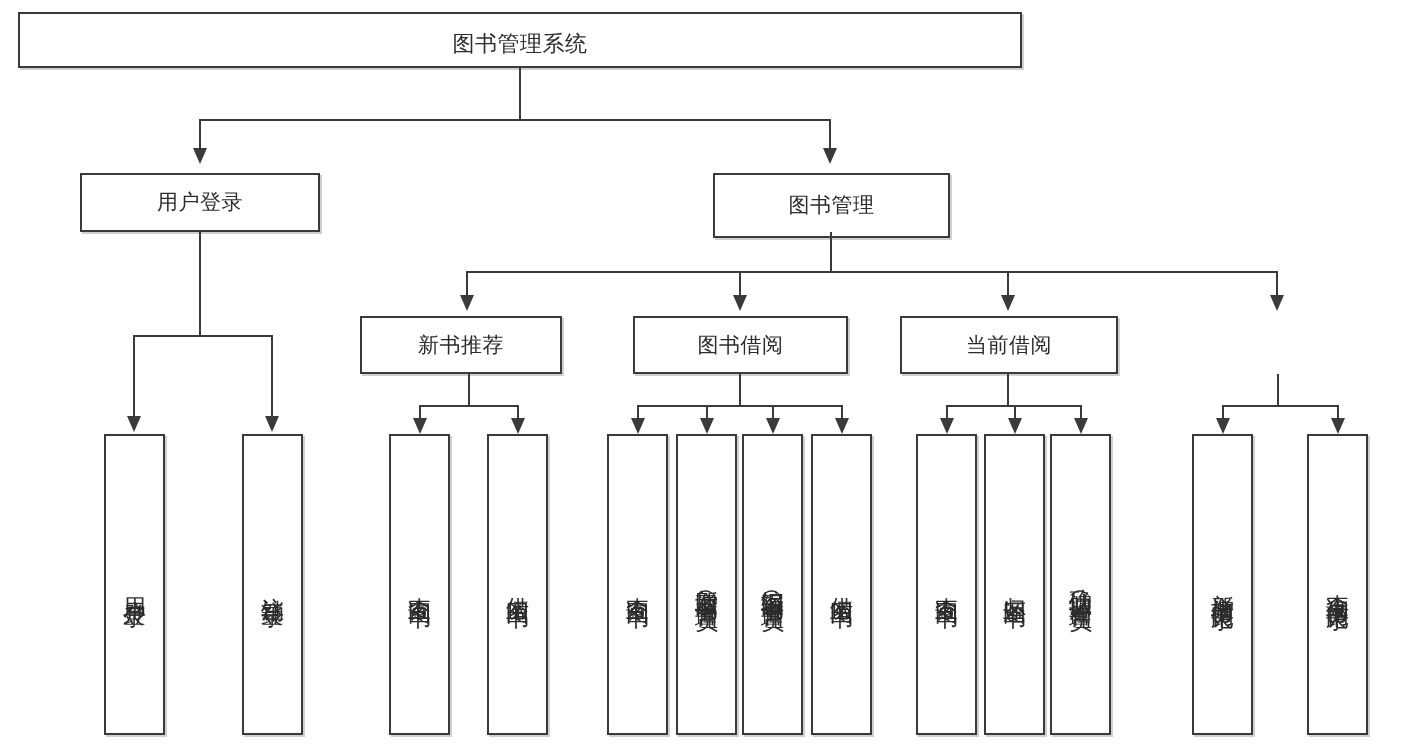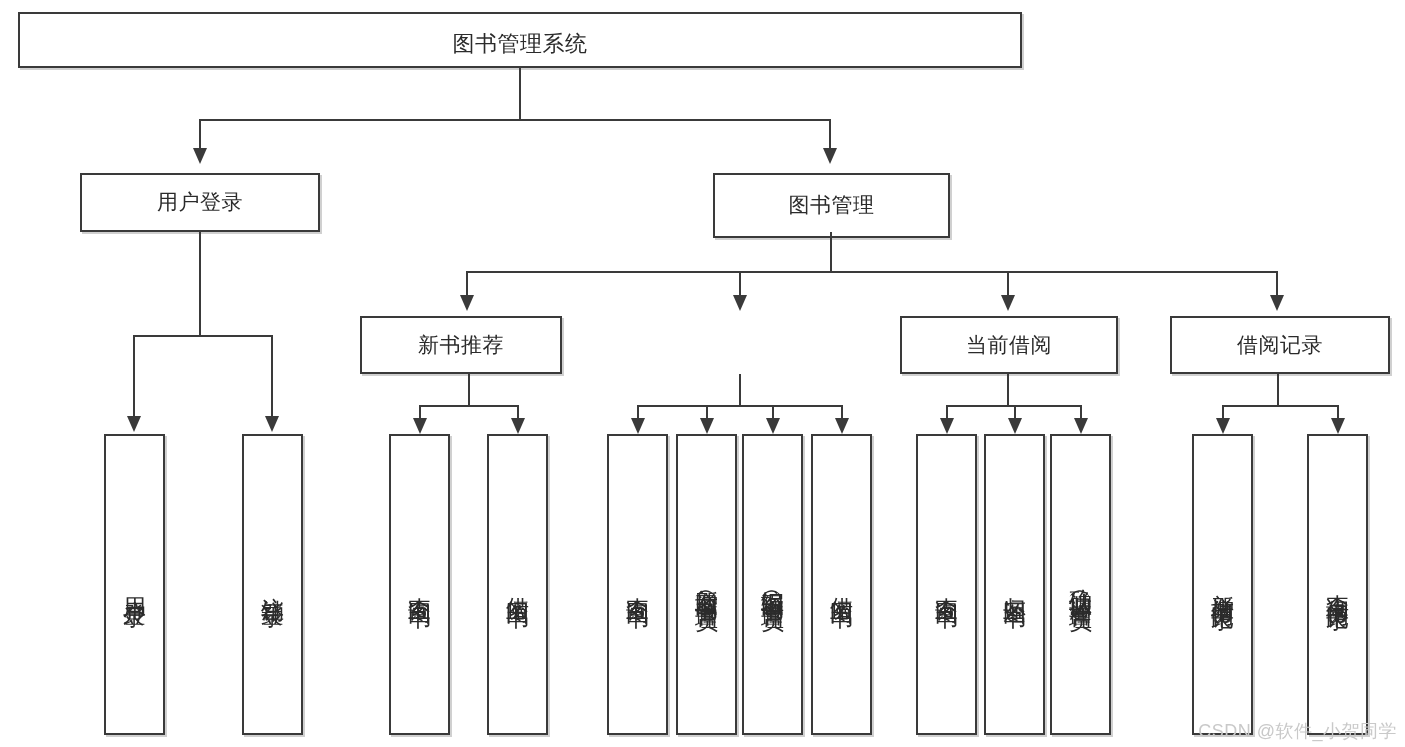--- a/index.html
+++ b/index.html
@@ -123,25 +123,25 @@
   <div class="link vline" style="left:739px; top:271px; width:2px; height:25px;"></div>
   <div class="arrow" style="left:733px; top:295px;"></div>
   <div class="link vline" style="left:1007px; top:271px; width:2px; height:25px;"></div>
   <div class="arrow" style="left:1001px; top:295px;"></div>
   <div class="link vline" style="left:1276px; top:271px; width:2px; height:25px;"></div>
   <div class="arrow" style="left:1270px; top:295px;"></div>
 
   <div class="node horiz" style="left:360px; top:316px; width:202px; height:58px;">
     <span class="label">新书推荐</span>
   </div>
+  <div class="node horiz" style="left:633px; top:316px; width:215px; height:58px;">
+    <span class="label">图书借阅</span>
+  </div>
   <div class="node horiz" style="left:900px; top:316px; width:218px; height:58px;">
     <span class="label">当前借阅</span>
-  </div>
-  <div class="node horiz" style="left:1170px; top:316px; width:220px; height:58px;">
-    <span class="label">借阅记录</span>
   </div>
 
   <div class="link vline" style="left:468px; top:374px; width:2px; height:33px;"></div>
   <div class="link hline" style="left:419px; top:405px; width:100px; height:2px;"></div>
   <div class="link vline" style="left:419px; top:405px; width:2px; height:14px;"></div>
   <div class="arrow" style="left:413px; top:418px;"></div>
   <div class="link vline" style="left:517px; top:405px; width:2px; height:14px;"></div>
   <div class="arrow" style="left:511px; top:418px;"></div>
 
   <div class="link vline" style="left:739px; top:374px; width:2px; height:33px;"></div>
@@ -208,15 +208,14 @@
     <span class="label">确认归还（管理员）</span>
   </div>
 
   <div class="node vert" style="left:1192px; top:434px; width:61px; height:301px;">
     <span class="label">新增借阅记录</span>
   </div>
   <div class="node vert" style="left:1307px; top:434px; width:61px; height:301px;">
     <span class="label">查询借阅记录</span>
   </div>
 
-  <div id="watermark">CSDN @软件_小贺同学</div>
 
 </div>
 
 </body></html>

